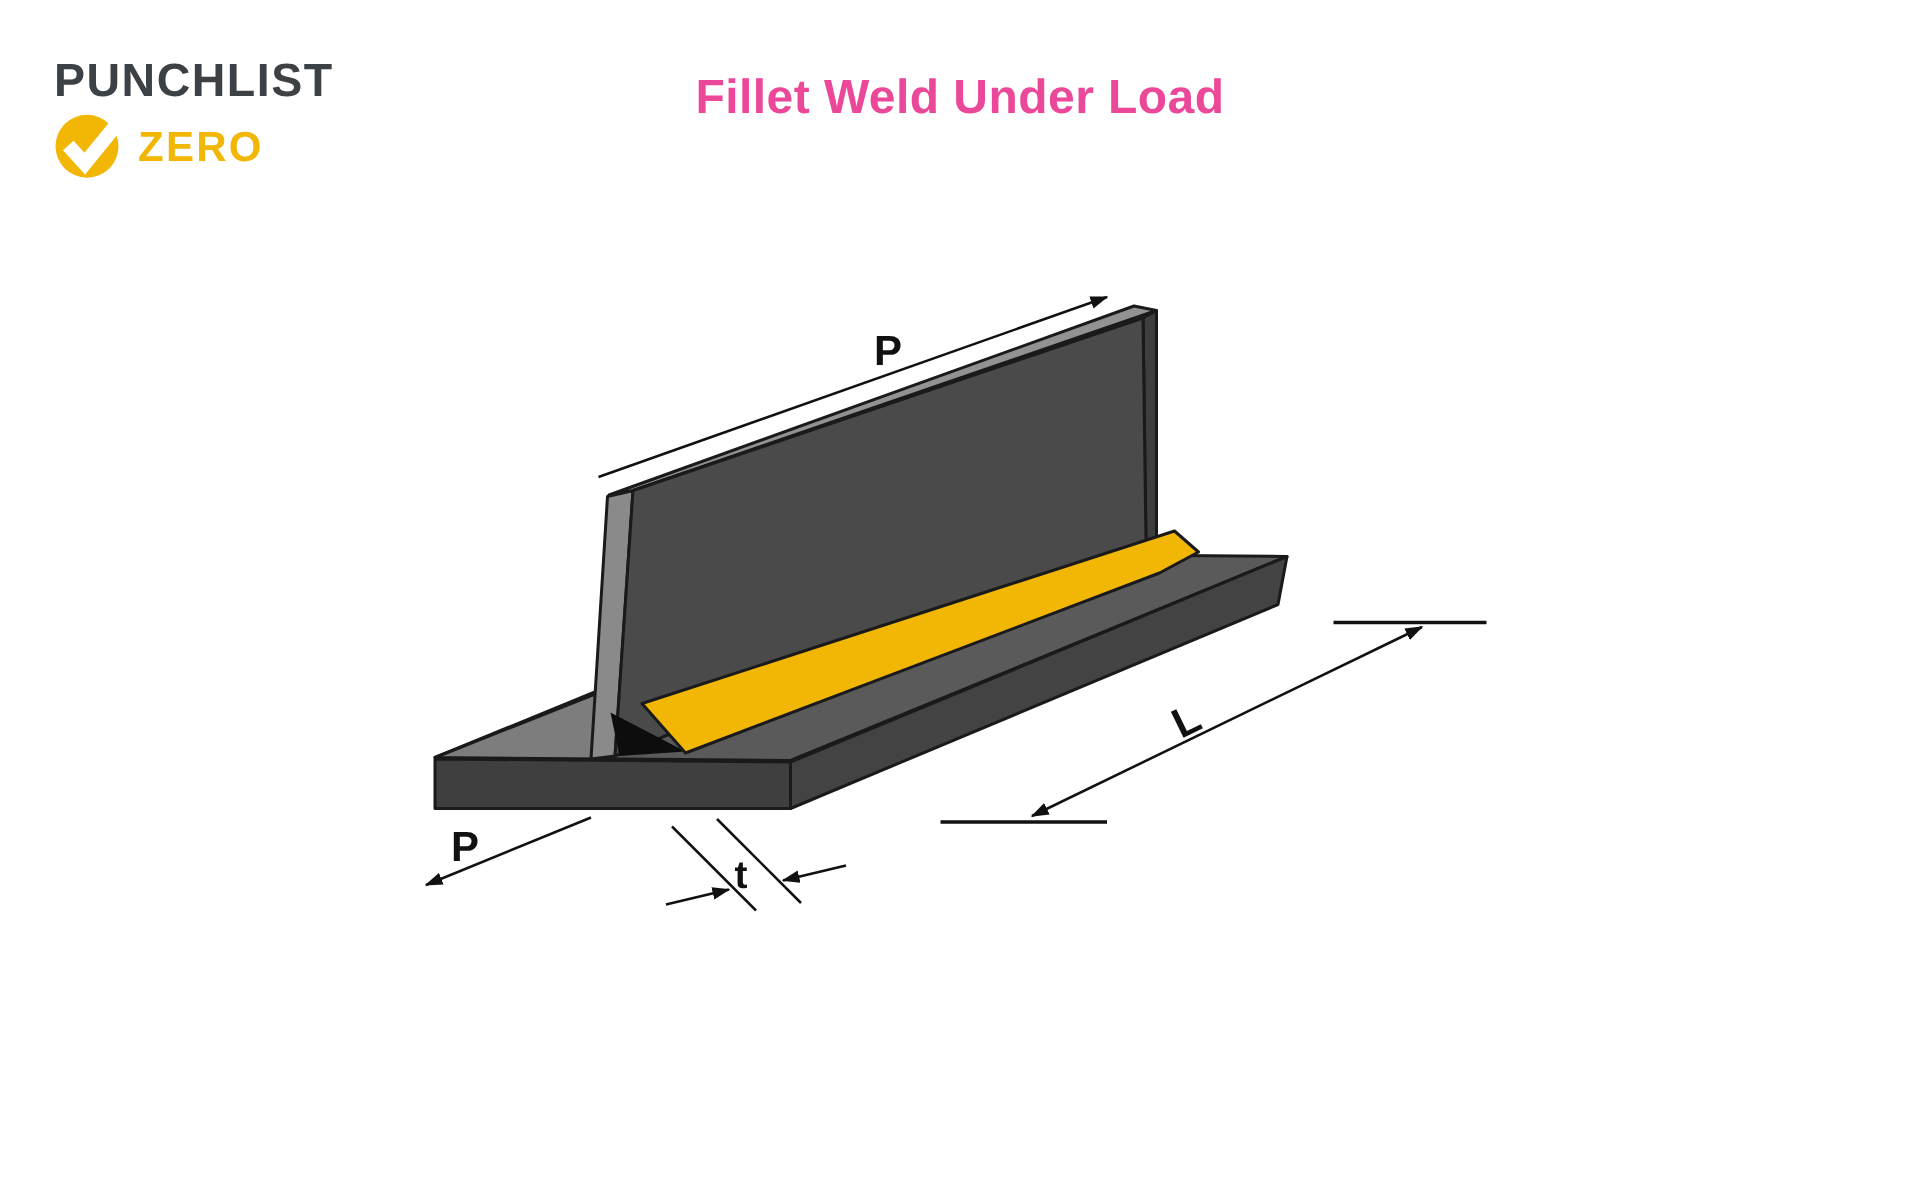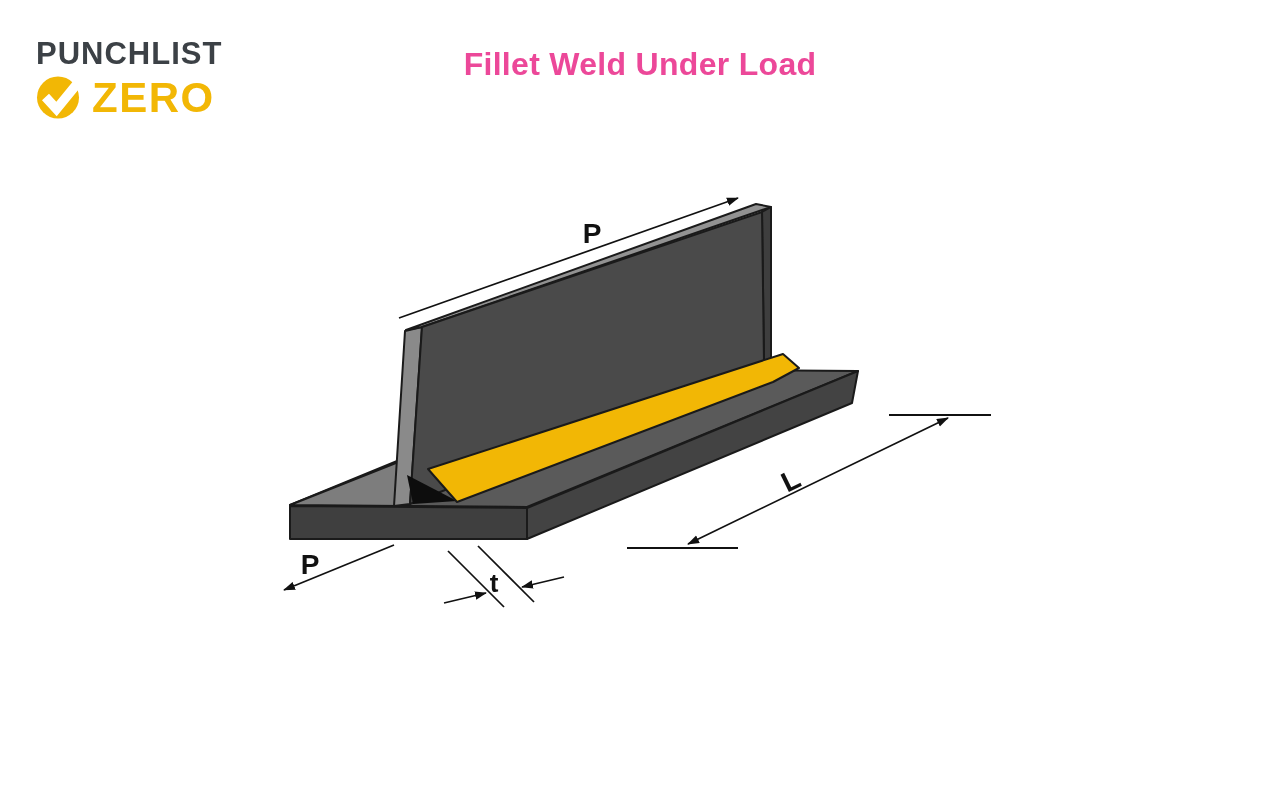--- a/index.html
+++ b/index.html
@@ -5,21 +5,21 @@
   * { margin: 0; padding: 0; box-sizing: border-box; }
   html, body { width: 1280px; height: 800px; background: #ffffff; overflow: hidden;
     font-family: "Liberation Sans", sans-serif; }
   .stage { position: relative; width: 1068px; height: 800px; background: #fff; border-radius: 26px; }
 
   
   .logo { position: absolute; left: 36px; top: 38px; }
   .logo-line1 { font-size: 31px; font-weight: 700; letter-spacing: 1px; line-height: 1; }
   .logo-line2 { display: flex; align-items: center; margin-top: 6px; }
   .logo-line2 svg { display: block; }
-  .logo-zero { font-size: 42px; font-weight: 700; letter-spacing: 1.5px; line-height: 1;
+  .logo-zero { font-size: 28px; font-weight: 700; letter-spacing: 1.5px; line-height: 1;
     margin-left: 11px; }
 
   
   .title { position: absolute; left: 0; top: 46px; width: 1280px; text-align: center;
     font-size: 32px; font-weight: 700; color: #ec4899; letter-spacing: 0.3px; }
 
   
   .diagram-svg { position: absolute; left: 0; top: 0; width: 1280px; height: 800px; }
   .outlined { stroke: #1a1a1a; stroke-width: 2; stroke-linejoin: round; }
   .dim { stroke: #111111; stroke-width: 1.7; fill: none; }

